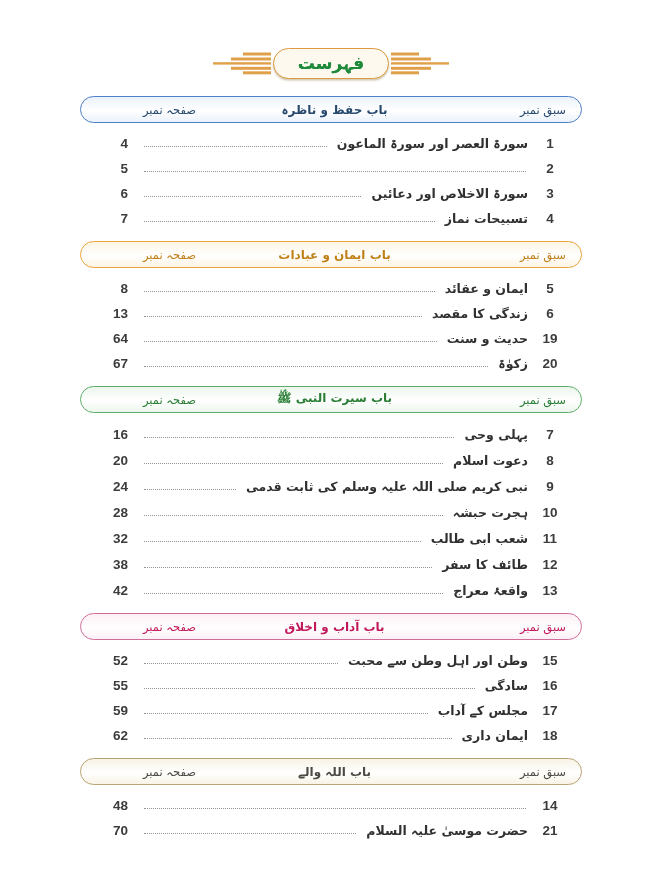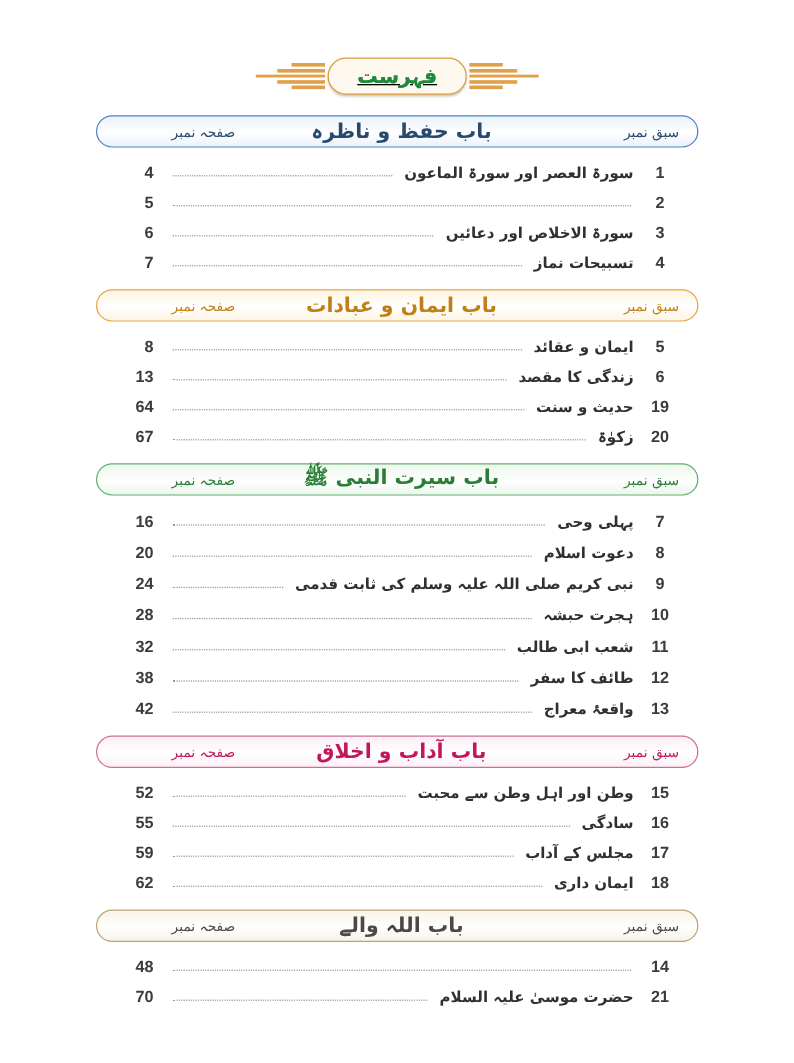--- a/index.html
+++ b/index.html
@@ -4,42 +4,42 @@
 <style>
   html,body { margin:0; padding:0; background:#fbfbfa; }
   .page {
     position:relative; width:662px; height:886px; margin:0 auto;
     background:#ffffff; box-sizing:border-box;
     padding:42px 80px 0 80px;
     font-family:"DejaVu Sans", sans-serif;
     overflow:hidden;
   }
   
-  .banner { display:flex; align-items:center; justify-content:center; height:42px; margin-bottom:12px;text-decoration:underline; }
+  .banner { display:flex; align-items:center; justify-content:center; height:42px; margin-bottom:12px; }
   .ornament { flex:0 0 auto; display:block; }
   .capsule {
     border:1.6px solid #dd9a40; border-radius:20px;
     background:#fdf9ee; padding:5px 24px; margin:0 2px;
     box-shadow:0 1.5px 2px rgba(120,90,30,.35);
   }
   .capsule .title-text {
     color:#1f8a3c; font-weight:bold; font-size:17px; line-height:1;
     text-shadow:0 0 .4px #1f8a3c;
   }
   
   .toc-section { margin-bottom:10px; }
   .sec-header {
     display:flex; direction:rtl; justify-content:space-between; align-items:center;
     height:27px; box-sizing:border-box; padding:0 15px;
     border:1.4px solid var(--border); border-radius:15px;
     background:linear-gradient(to bottom, var(--bg) 0%, #ffffff 55%, var(--bg) 100%);
     margin-bottom:8px;
   }
   .hdr-side { font-size:11.5px; color:var(--text); white-space:nowrap;margin-left:47px; }
-  .hdr-title { font-size:17px; font-weight:bold; color:var(--text); white-space:nowrap; }
+  .hdr-title { font-size:12px; font-weight:bold; color:var(--text); white-space:nowrap; }
   .rows { padding:0 14px 0 2px; }
   .toc-row { display:flex; direction:rtl; align-items:center; height:25px; }
   .lesson-no {
     flex:0 0 36px; text-align:center;
     font-family:"Liberation Sans", sans-serif; font-weight:bold;
     font-size:13.5px; color:#3c3c3c;
   }
   .row-title { flex:0 0 auto; font-size:12.5px; color:#303030; white-space:nowrap; padding:0 4px;font-weight:bold; }
   .leader {
     flex:1 1 auto; height:0; border-bottom:1.6px dotted #949494;

